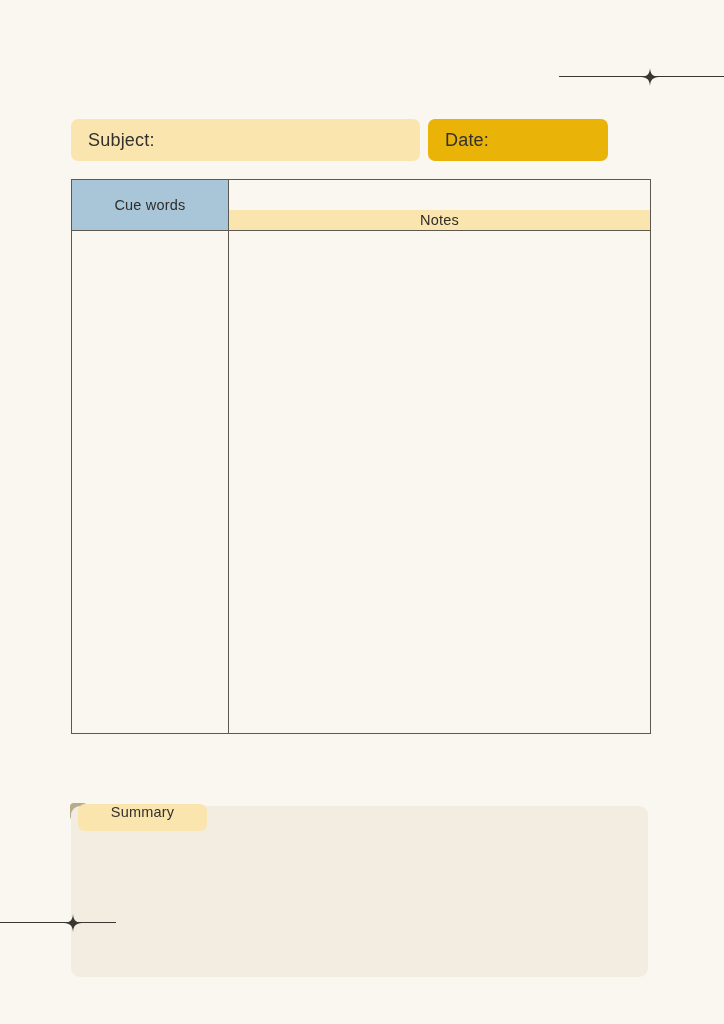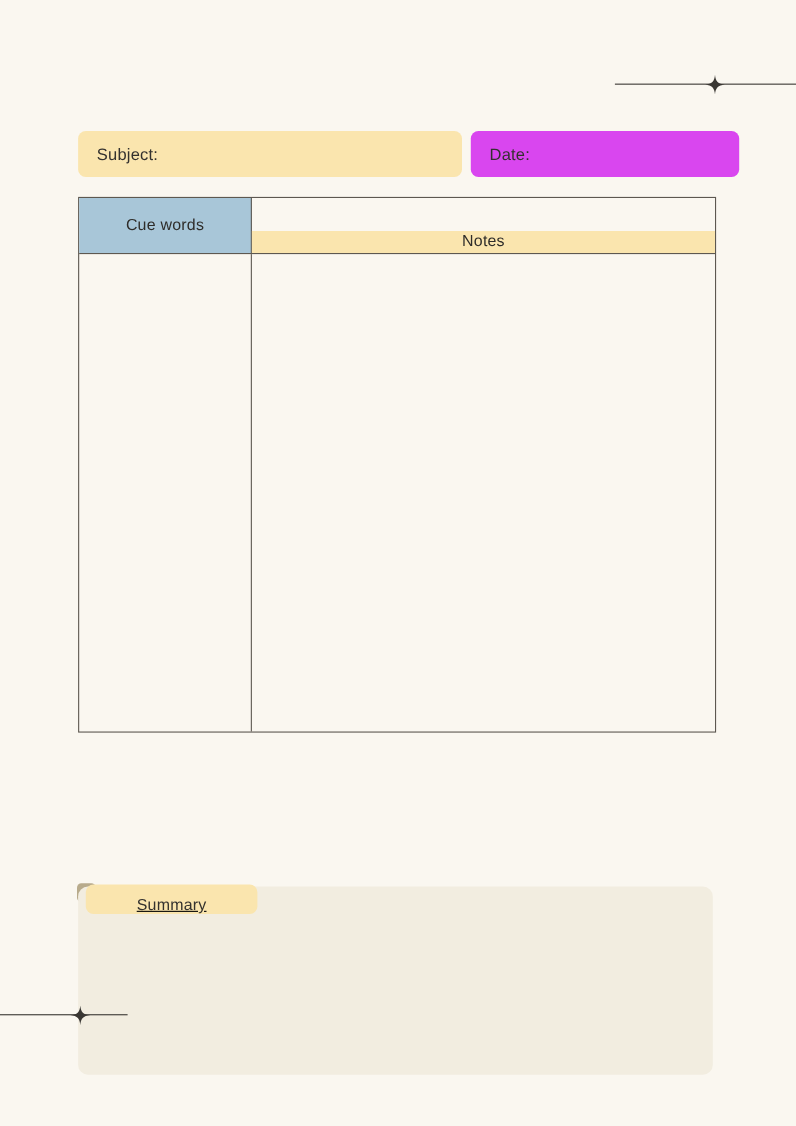--- a/index.html
+++ b/index.html
@@ -74,45 +74,45 @@
   .field {
     position: absolute;
     height: 42px;
     border-radius: 7px;
     display: flex;
     align-items: center;
     box-sizing: border-box;
     padding-left: 17px;
   }
   .field-label {
-    font-size: 15px;
+    font-size: 18px;
     color: #33312e;
     letter-spacing: 0.2px;
   }
   .field-subject {
     left: 71px;
     top: 119px;
     width: 349px;
     background: #fae5ae;
   }
   .field-date {
     left: 428px;
     top: 119px;
-    width: 244px;
-    background: #d946ef;
+    width: 180px;
+    background: #eab308;
     text-align: right;
   }
 
   
   .table {
     position: absolute;
     left: 71px;
     top: 179px;
     width: 580px;
-    height: 487px;
+    height: 555px;
     box-sizing: border-box;
     border: 1.4px solid #5d5850;
     display: flex;
     flex-direction: column;
     background: #faf7f0;
   }
   .thead {
     display: flex;
     height: 50px;
     flex: 0 0 50px;
@@ -170,28 +170,27 @@
     top: 806px;
     width: 577px;
     height: 171px;
     background: #f2ede0;
     border-radius: 9px;
   }
   .summary-label {
     position: absolute;
     left: 78px;
     top: 804px;
-    width: 156px;
+    width: 129px;
     height: 27px;
     background: #fae5ae;
     border-radius: 7px;
     display: flex;
-    align-items: flex-end;
+    align-items: flex-start;
     justify-content: center;
-    text-decoration: underline;
   }
   .summary-label span {
     font-size: 14.5px;
     color: #33312e;
     letter-spacing: 0.2px;
   }
 </style>
 </head>
 <body>
 

